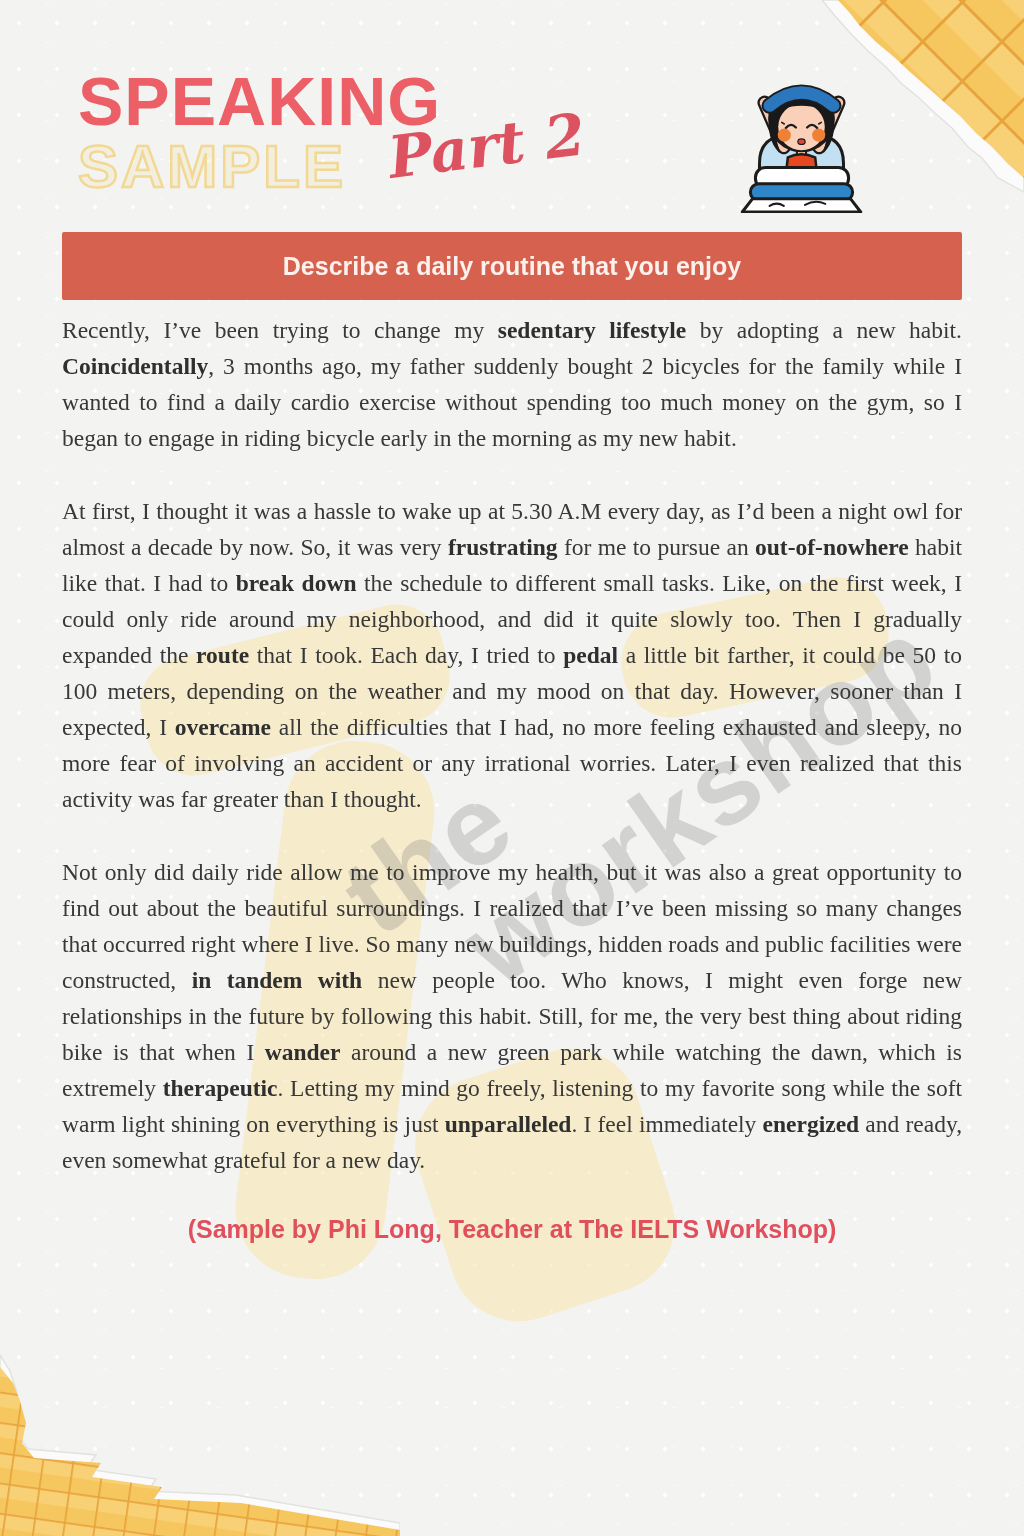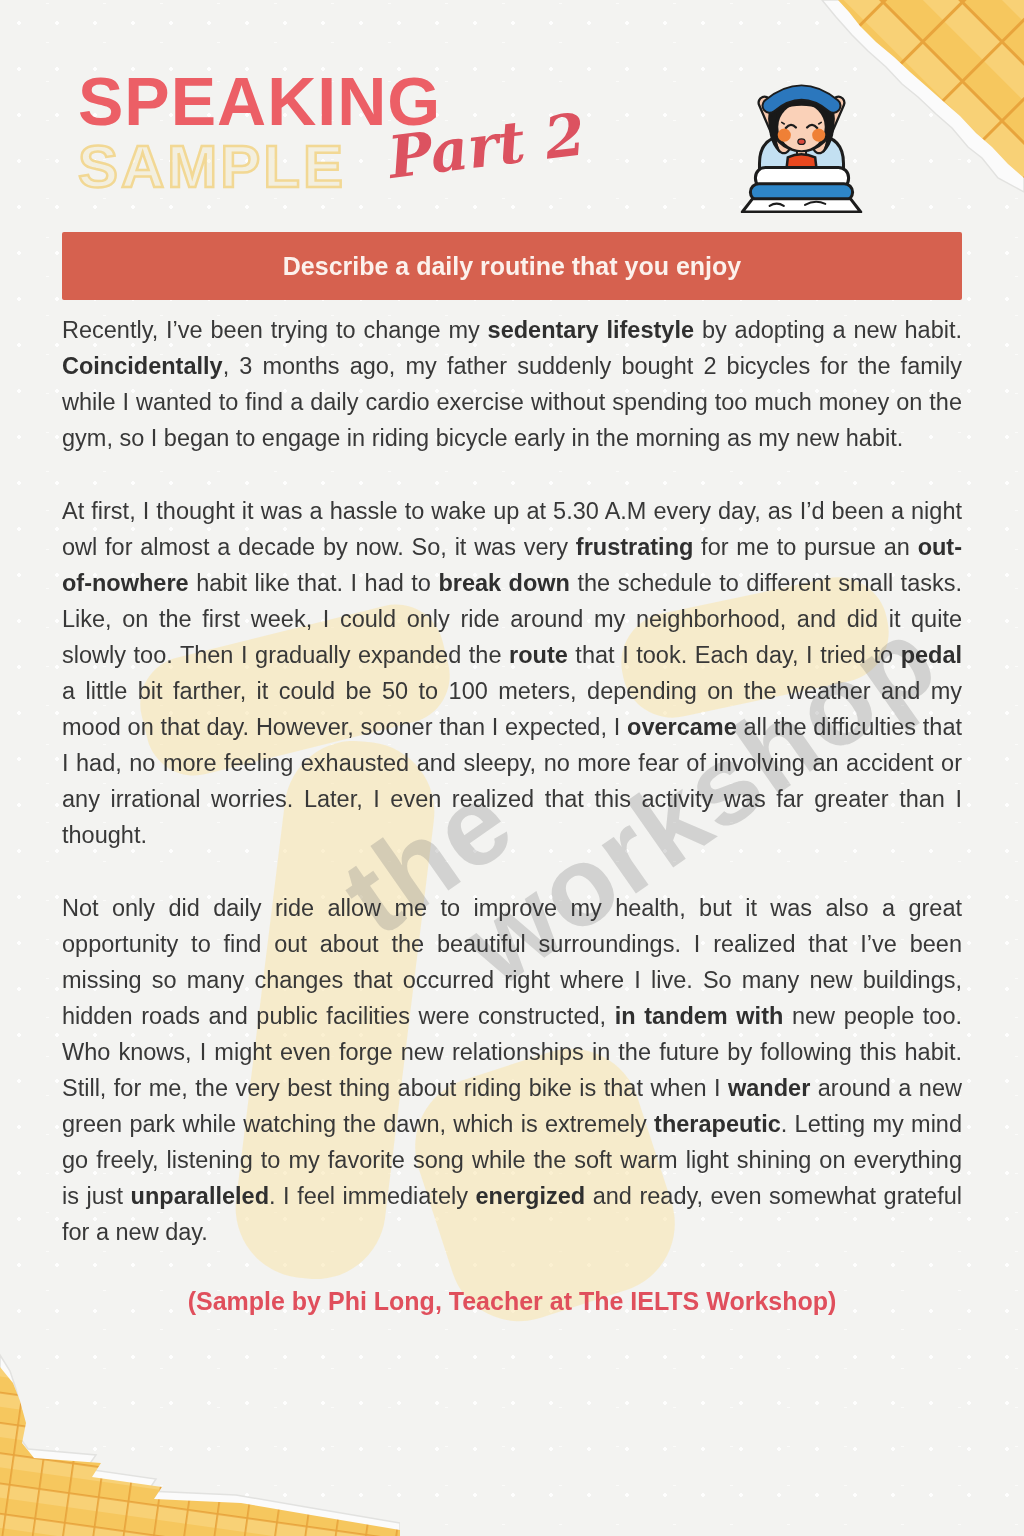--- a/index.html
+++ b/index.html
@@ -55,21 +55,21 @@
 
   
   .banner{
     margin:0 62px;height:68px;background:#D6614F;border-radius:2px;
     display:flex;align-items:center;justify-content:center;
     position:relative;z-index:3;
   }
   .banner-text{color:#FCF1EC;font-size:25px;font-weight:bold;}
 
   
-  .content{position:relative;z-index:2;margin:12px 62px 0;color:#383838;}
+  .content{position:relative;z-index:2;margin:12px 62px 0;color:#383838;font-family:Liberation Serif, serif;}
   p.para{
     margin:0 0 37px;font-size:23.5px;line-height:36px;
     text-align:justify;
   }
   p.para b{font-weight:bold;color:#2f2f2f;}
   .credit{
     margin:0 62px;text-align:center;
     font-size:25px;font-weight:bold;color:#E04F5C;
     position:relative;z-index:2;
   }

